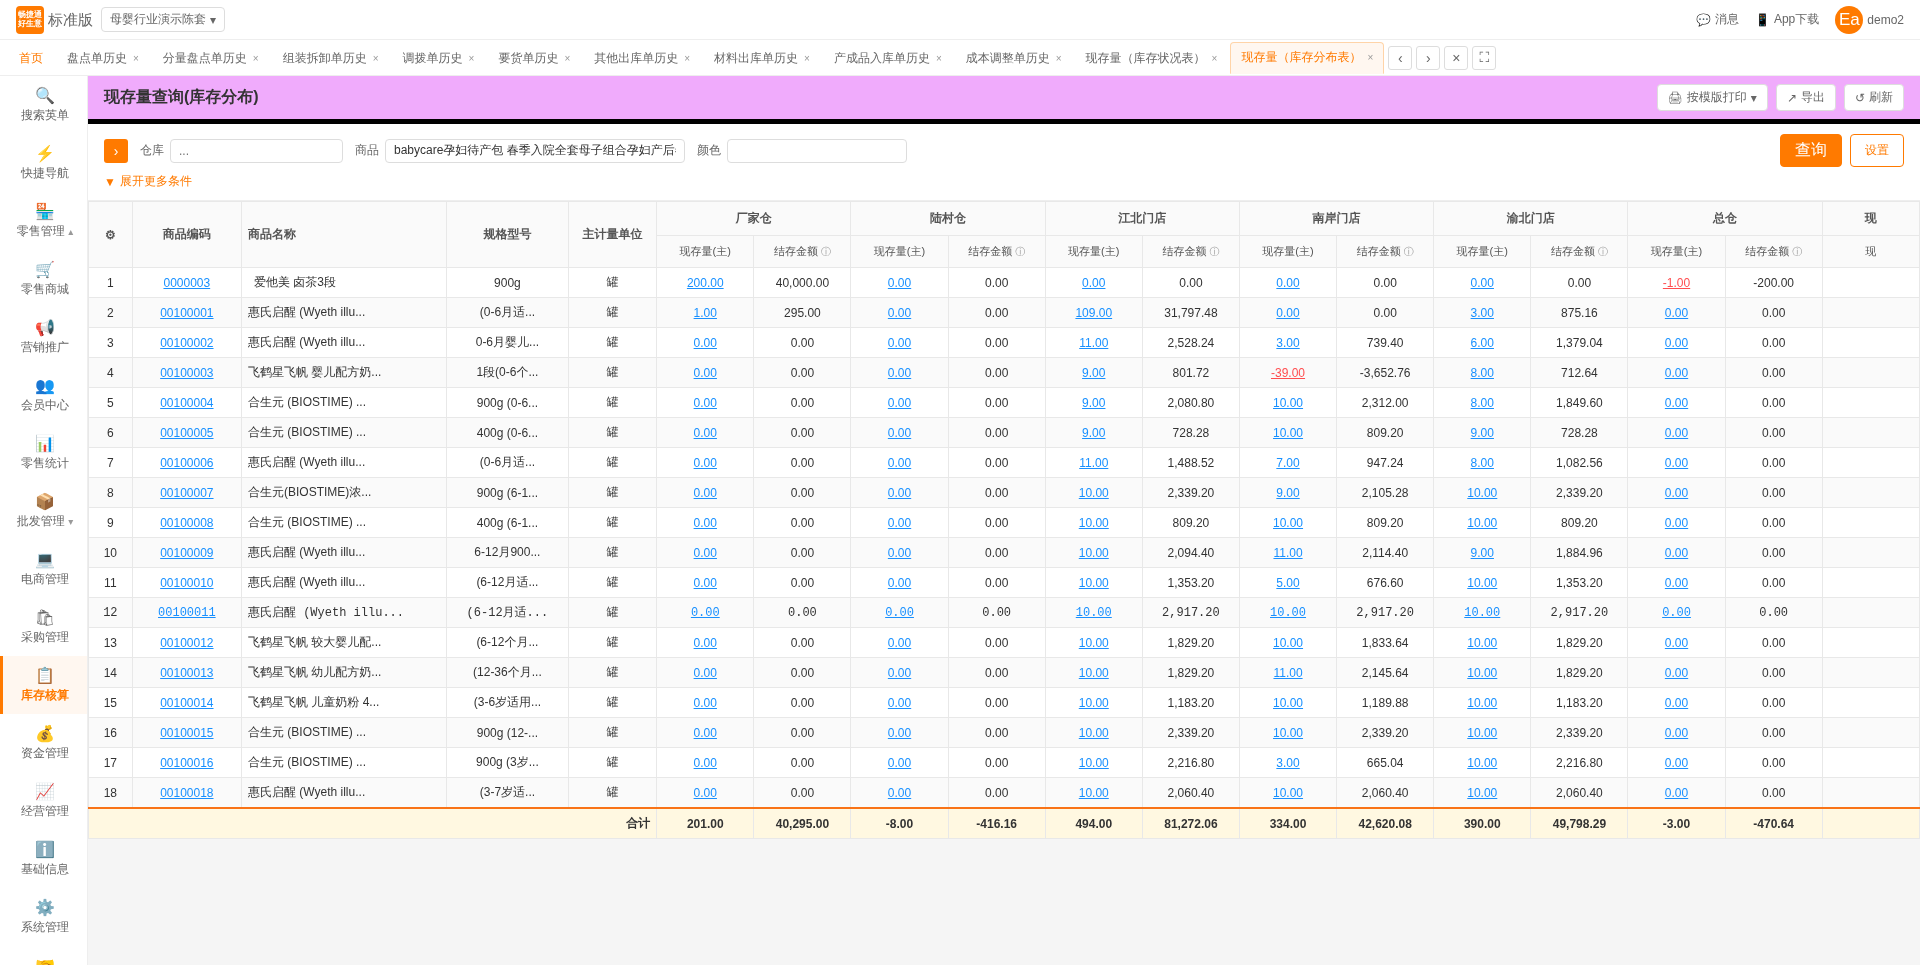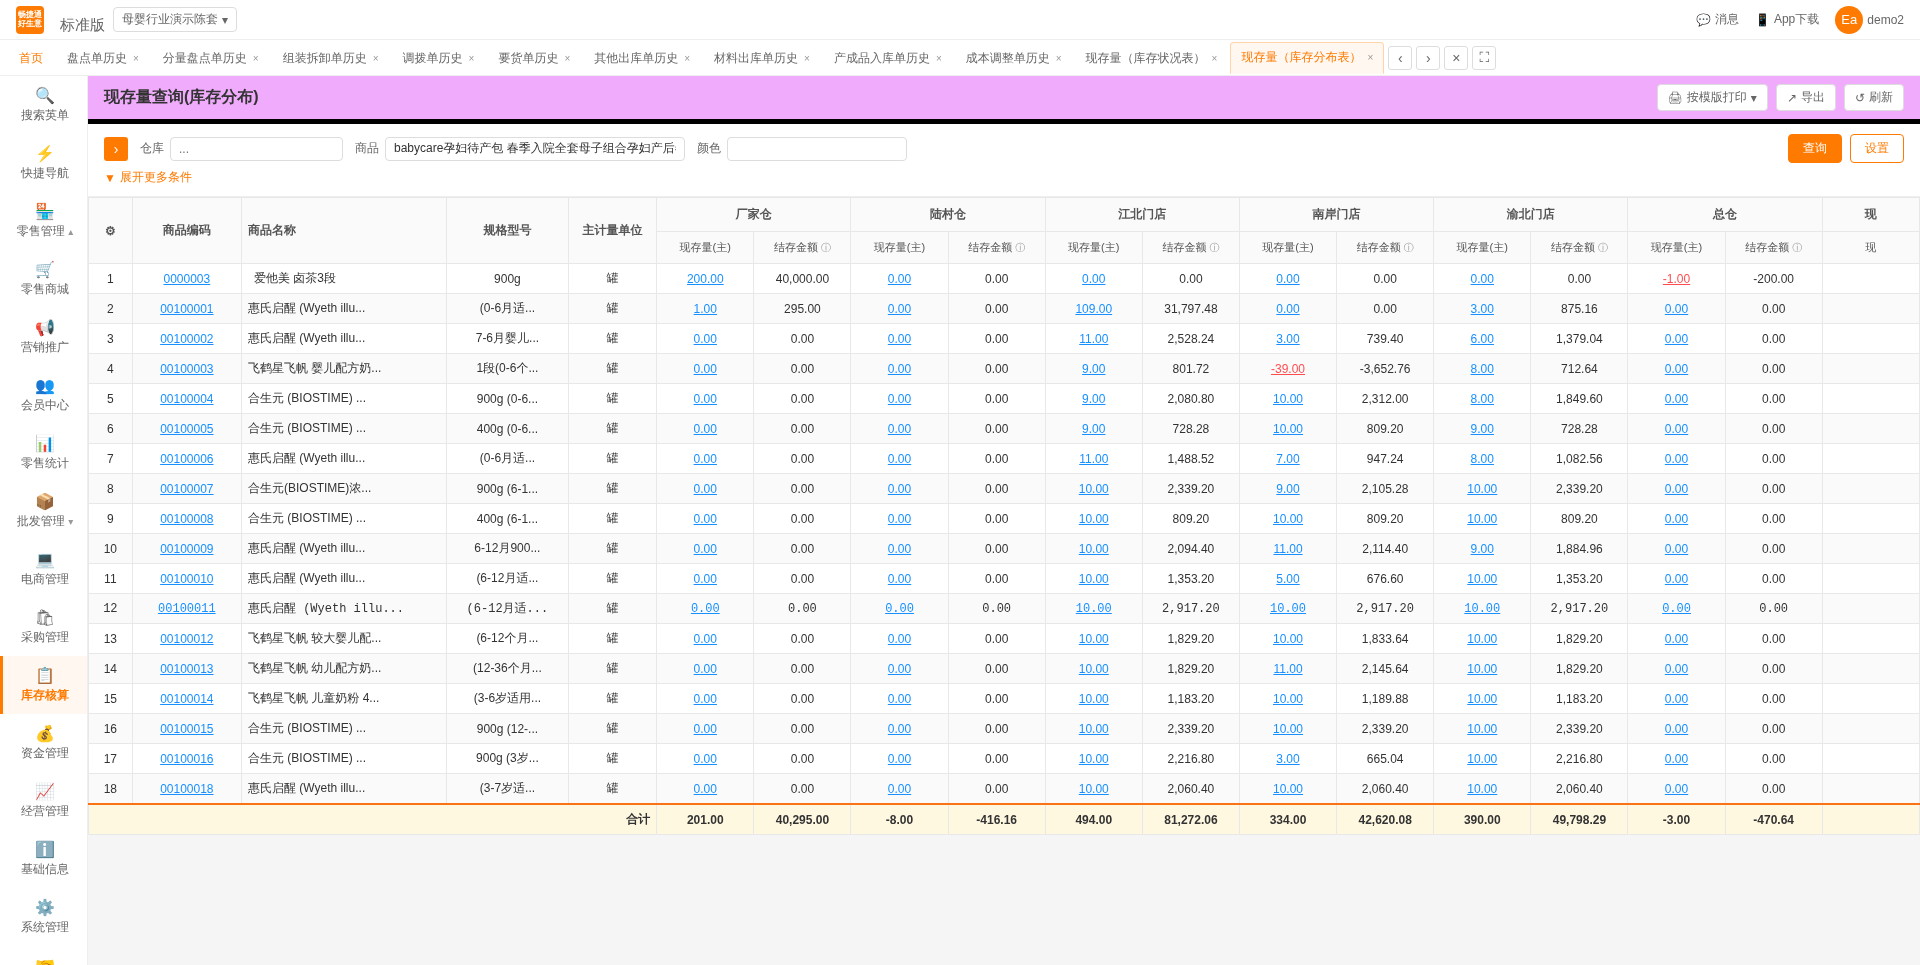--- a/index.html
+++ b/index.html
@@ -1,27 +1,27 @@
 <!DOCTYPE html>
 <html><head>
   <meta charset="utf-8">
   <style>
     * { box-sizing: border-box; margin: 0; padding: 0; }
     body { font-family: 'Microsoft YaHei', Arial, sans-serif; font-size: 12px; background: #f5f5f5; color: #333; overflow: hidden; }
 
     
     .top-bar { height: 40px; background: #fff; display: flex; align-items: center; justify-content: space-between; padding: 0 16px; border-bottom: 1px solid #eee; }
     .top-bar-left { display: flex; align-items: center; gap: 8px; }
-    .logo-area { display: flex; align-items: flex-end; gap: 16px; }
+    .logo-area { display: flex; align-items: center; gap: 4px; }
     .logo-icon { width: 28px; height: 28px; background: #ff7a00; border-radius: 4px; display: flex; align-items: center; justify-content: center; color: white; font-size: 10px; font-weight: bold; }
     .logo-text { font-size: 15px; color: #666; line-height: 1.2; }
     .industry-selector { display: flex; align-items: center; gap: 4px; border: 1px solid #ddd; border-radius: 4px; padding: 3px 8px; cursor: pointer; color: #666; font-size: 12px; }
     .top-bar-right { display: flex; align-items: center; gap: 16px; }
     .top-bar-action { display: flex; align-items: center; gap: 4px; color: #666; cursor: pointer; font-size: 12px; }
-    .user-avatar { width: 28px; height: 28px; border-radius: 50%; background: #ff7a00; display: flex; align-items: center; justify-content: center; color: white; font-size: 13px; }
+    .user-avatar { width: 28px; height: 28px; border-radius: 50%; background: #ff7a00; display: flex; align-items: center; justify-content: center; color: white; font-size: 17px; }
 
     
     .tab-bar { height: 36px; background: #fff; display: flex; align-items: center; border-bottom: 1px solid #eee; padding: 0 8px; overflow: hidden; }
     .tab-item { display: flex; align-items: center; gap: 4px; padding: 0 10px; height: 32px; border-radius: 4px 4px 0 0; cursor: pointer; white-space: nowrap; font-size: 12px; color: #666; border: 1px solid transparent; border-bottom: none; margin-right: 2px; }
     .tab-item.active { background: #fff7f0; color: #ff7a00; border-color: #ffd4a8; border-bottom: 1px solid #fff7f0; }
     .tab-home { color: #ff7a00; }
     .tab-close { font-size: 10px; color: #999; margin-left: 2px; cursor: pointer; }
     .tab-nav-btn { width: 24px; height: 24px; display: flex; align-items: center; justify-content: center; cursor: pointer; color: #666; border: 1px solid #ddd; border-radius: 3px; margin: 0 2px; font-size: 14px; }
 
     
@@ -35,21 +35,21 @@
     .sidebar-item .arrow { font-size: 10px; color: #999; }
 
     
     .content { flex: 1; overflow: hidden; display: flex; flex-direction: column; }
 
     
     .page-header { background: #f0abfc; padding: 8px 16px; border-bottom: 5px solid #000000; display: flex; align-items: center; justify-content: space-between; }
     .page-title { font-size: 16px; font-weight: bold; color: #333; }
     .page-actions { display: flex; align-items: center; gap: 8px; }
     .btn-action { display: flex; align-items: center; gap: 4px; padding: 4px 10px; border: 1px solid #ddd; border-radius: 4px; cursor: pointer; background: #fff; color: #666; font-size: 12px; }
-    .btn-primary { background: #ff7a00; color: white; border: 1px solid #ff7a00; padding: 5px 14px; border-radius: 4px; cursor: pointer; font-size: 12px; }
+    .btn-primary { background: #ff7a00; color: white; border: 1px solid #ff7a00; padding: 5px 14px; border-radius: 4px; cursor: pointer; font-size: 16px; }
     .btn-outline { background: #fff; color: #ff7a00; border: 1px solid #ff7a00; padding: 5px 14px; border-radius: 4px; cursor: pointer; font-size: 12px; }
 
     
     .filter-area { background: #fff; padding: 10px 16px; border-bottom: 1px solid #eee; }
     .filter-row { display: flex; align-items: center; gap: 12px; flex-wrap: wrap; }
     .filter-item { display: flex; align-items: center; gap: 6px; }
     .filter-label { color: #666; font-size: 12px; white-space: nowrap; }
     .filter-input { border: 1px solid #ddd; border-radius: 4px; padding: 4px 8px; font-size: 12px; color: #333; min-width: 80px; }
     .filter-input-long { min-width: 300px; }
     .filter-input-medium { min-width: 150px; }
@@ -363,21 +363,21 @@
     <td><span class="num-link">3.00</span></td>
     <td>875.16</td>
     <td><span class="num-link ">0.00</span></td>
     <td class="">0.00</td>
     <td></td>
   </tr>
             <tr>
     <td>3</td>
     <td><span class="num-link">00100002</span></td>
     <td class="col-name" style="text-align:left;">惠氏启醒 (Wyeth illu...</td>
-    <td>7-6月婴儿...</td>
+    <td>0-6月婴儿...</td>
     <td>罐</td>
     <td><span class="num-link">0.00</span></td>
     <td>0.00</td>
     <td><span class="num-link">0.00</span></td>
     <td>0.00</td>
     <td><span class="num-link ">11.00</span></td>
     <td class="">2,528.24</td>
     <td><span class="num-link ">3.00</span></td>
     <td class="">739.40</td>
     <td><span class="num-link">6.00</span></td>

